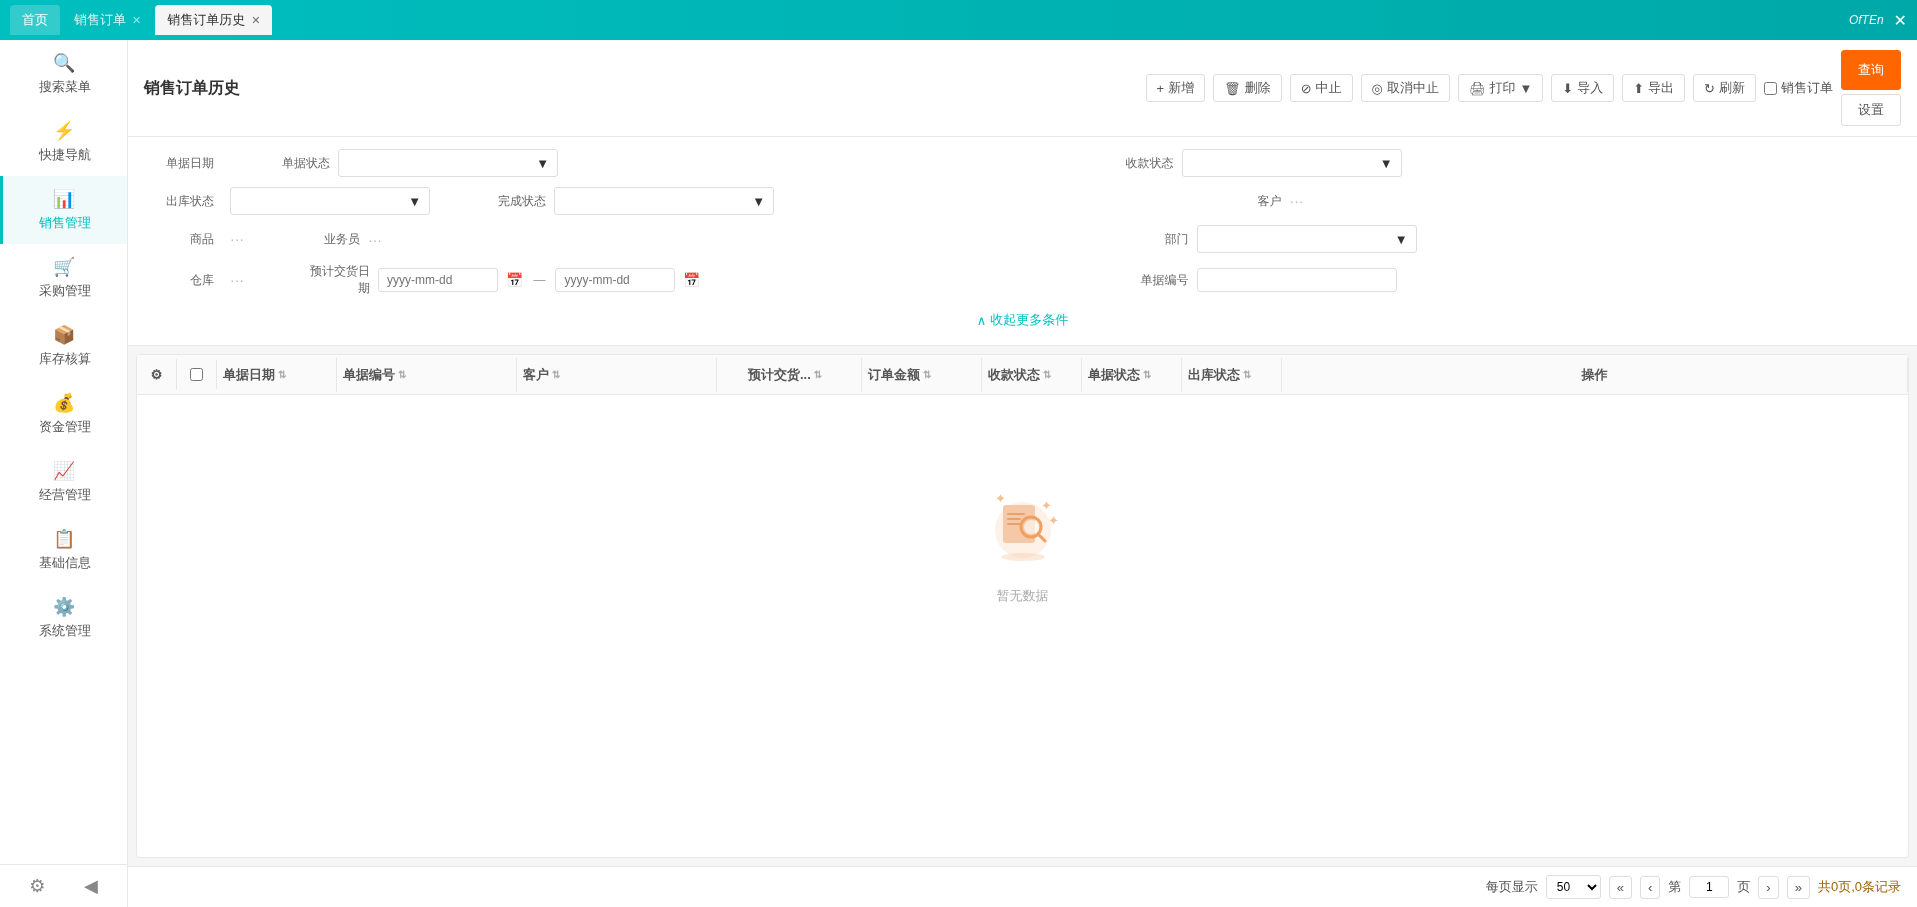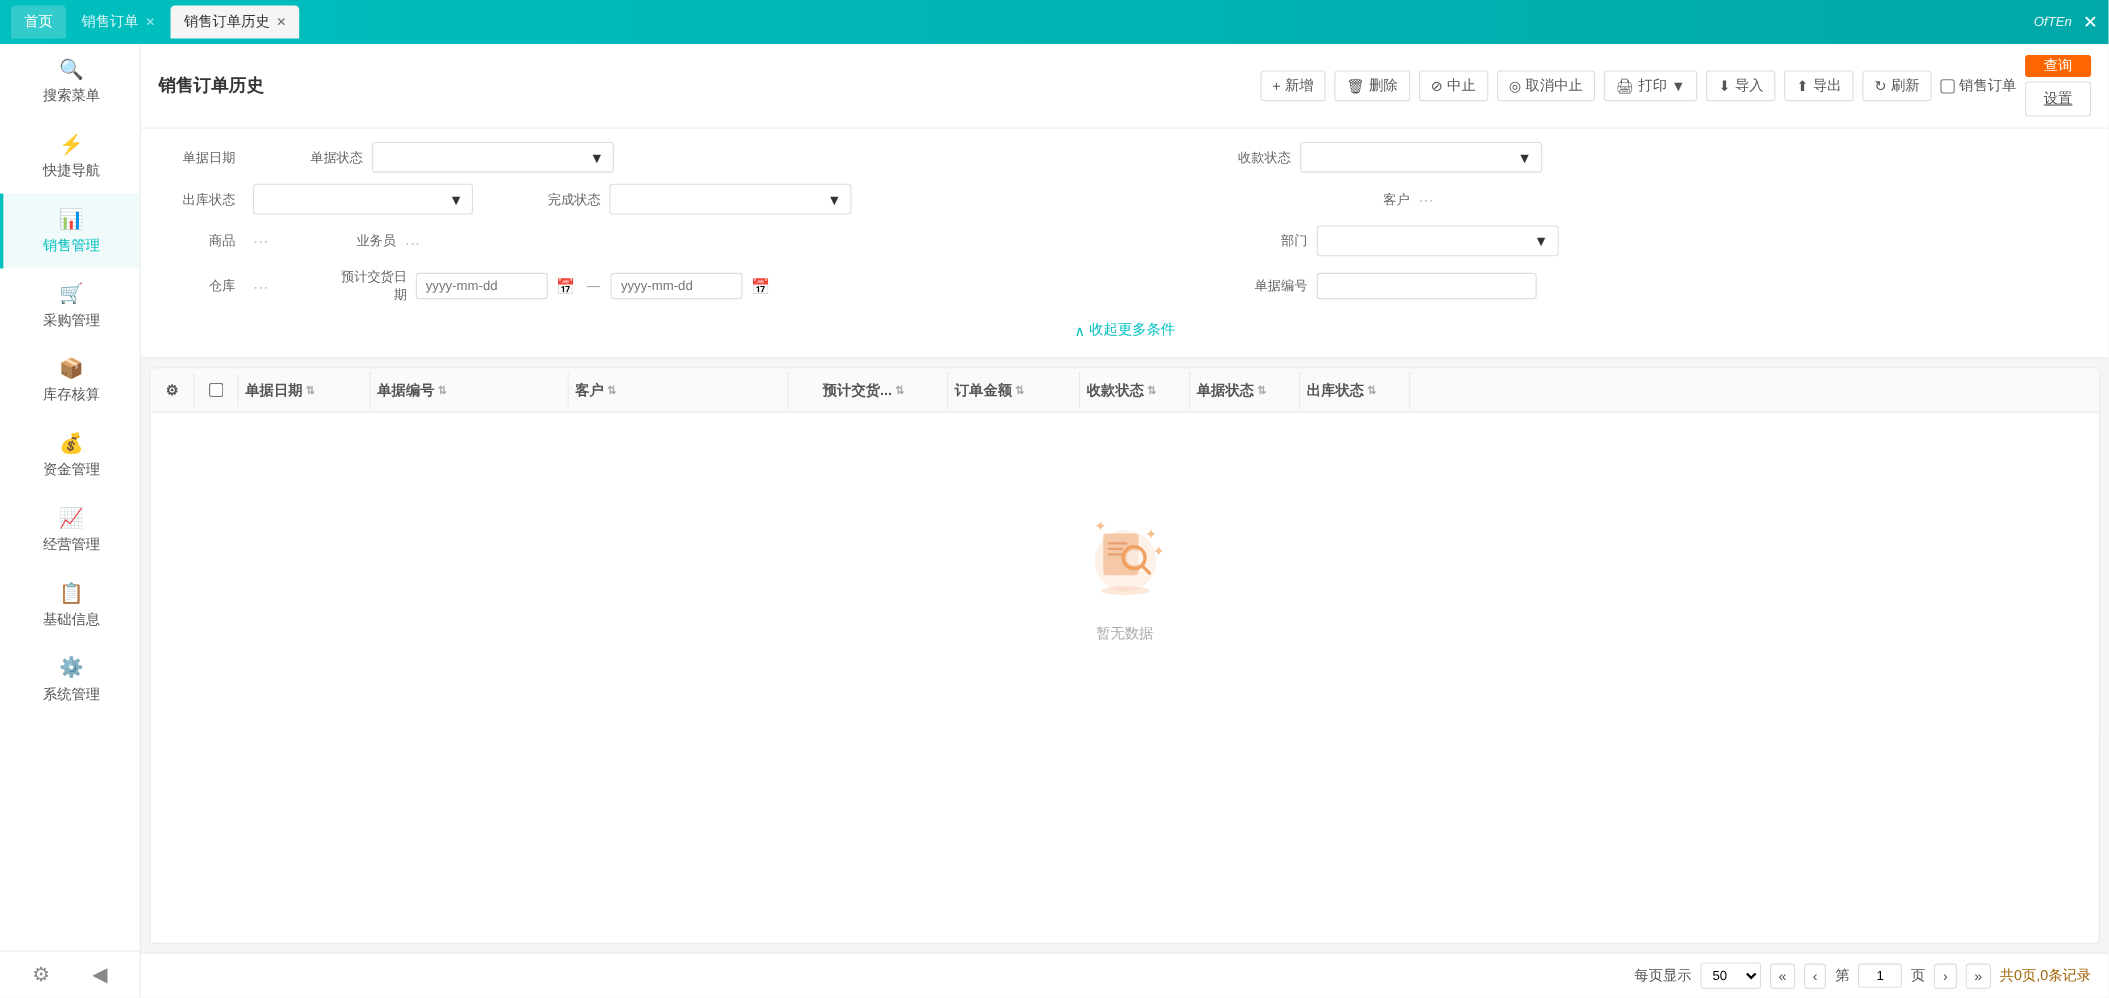--- a/index.html
+++ b/index.html
@@ -144,29 +144,28 @@
       background: white;
       cursor: pointer;
       color: #555;
       font-size: 12px;
       white-space: nowrap;
     }
     .toolbar-btn.btn-query {
       background: #ff6600;
       color: white;
       border-color: #ff6600;
-      padding: 0 16px;
+      padding: 10px 16px;
       font-size: 13px;
     }
     .toolbar-btn.btn-settings {
       background: white;
       color: #555;
       border-color: #ddd;
       padding: 6px 16px;
-      text-decoration: underline;
     }
     .display-cols-check {
       display: flex;
       align-items: center;
       gap: 4px;
       font-size: 12px;
       color: #555;
     }
 
     
@@ -610,20 +609,23 @@
           <span>收款状态</span>
           <span class="sort-icon">⇅</span>
         </div>
         <div class="th th-order-status">
           <span>单据状态</span>
           <span class="sort-icon">⇅</span>
         </div>
         <div class="th th-ship-status">
           <span>出库状态</span>
           <span class="sort-icon">⇅</span>
+        </div>
+        <div class="th th-action">
+          <span>操作</span>
         </div>
       </div>
 
       <div class="empty-state">
         <svg class="empty-icon" viewBox="0 0 100 100" xmlns="http://www.w3.org/2000/svg">
 
           <circle cx="50" cy="55" r="28" fill="#fde8d8" opacity="0.6"></circle>
           <ellipse cx="50" cy="82" rx="22" ry="4" fill="#f5c8a8" opacity="0.4"></ellipse>
 
           <rect x="30" y="30" width="32" height="38" rx="3" fill="#f5c8a8"></rect>

